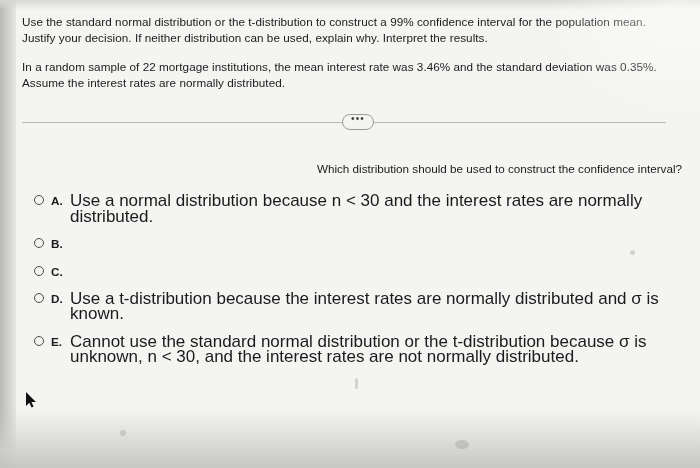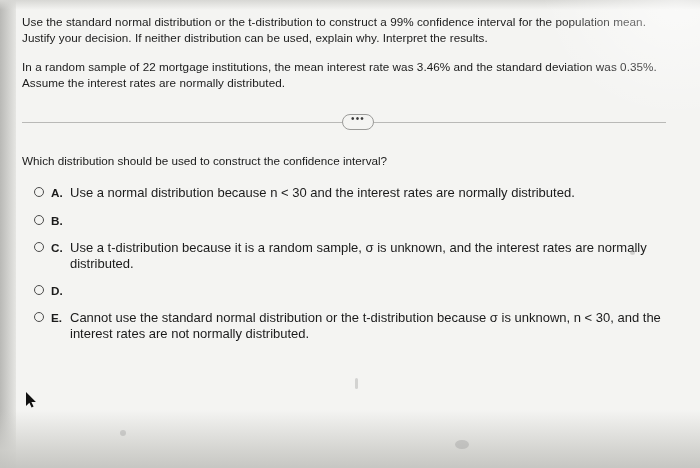--- a/index.html
+++ b/index.html
@@ -101,24 +101,25 @@
     letter-spacing: 1.2px;
     line-height: 1;
     box-sizing: border-box;
   }
   .ellipsis-pill span {
     position: relative;
     top: -3px;
   }
 
   .question {
-    margin-top: 23px;
+    margin-top: 31px;
     font-size: 11.7px;
     color: #1b1b1b;
     line-height: 15px;
+    text-align: right;
   }
 
   .choices {
     margin-top: 17px;
   }
   .choice {
     display: flex;
     align-items: flex-start;
     margin-bottom: 12px;
     padding-left: 12px;
@@ -136,21 +137,21 @@
   }
   .choice-letter {
     font-size: 11.7px;
     font-weight: bold;
     color: #1b1b1b;
     width: 19px;
     flex: 0 0 auto;
     line-height: 15.4px;
   }
   .choice-text {
-    font-size: 13px;
+    font-size: 17px;
     color: #1b1b1b;
     line-height: 15.4px;
     max-width: 610px;
   }
 
   .cursor {
     position: absolute;
     left: 26px;
     top: 392px;
     width: 11px;
@@ -195,26 +196,26 @@
       </div>
 
       <div class="choice">
         <span class="radio"></span>
         <span class="choice-letter">B.</span>
       </div>
 
       <div class="choice">
         <span class="radio"></span>
         <span class="choice-letter">C.</span>
-        <span class="choice-text">Use a t-distribution because it is a random sample, σ is unknown, and the interest rates are normally distributed.</span>
       </div>
 
       <div class="choice">
         <span class="radio"></span>
         <span class="choice-letter">D.</span>
+        <span class="choice-text">Use a t-distribution because the interest rates are normally distributed and σ is known.</span>
       </div>
 
       <div class="choice">
         <span class="radio"></span>
         <span class="choice-letter">E.</span>
         <span class="choice-text">Cannot use the standard normal distribution or the t-distribution because σ is unknown, n &lt; 30, and the interest rates are not normally distributed.</span>
       </div>
 
     </div>
   </div>

